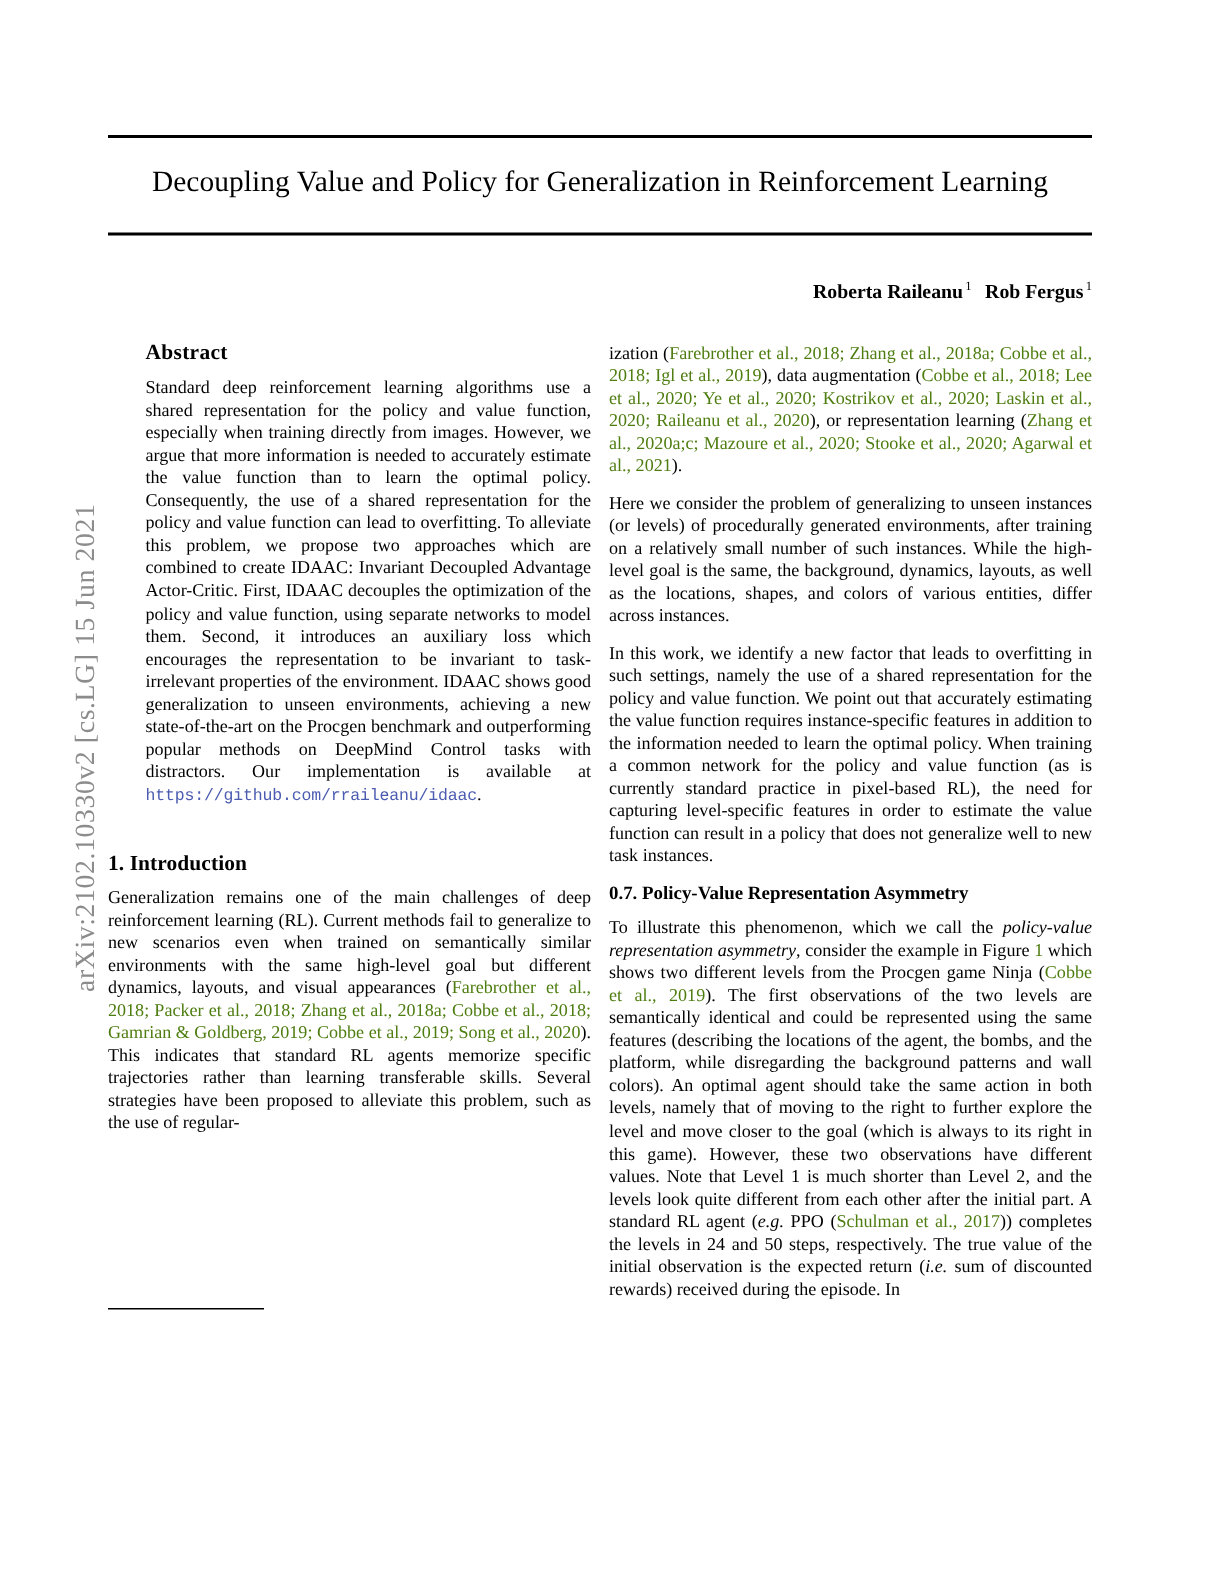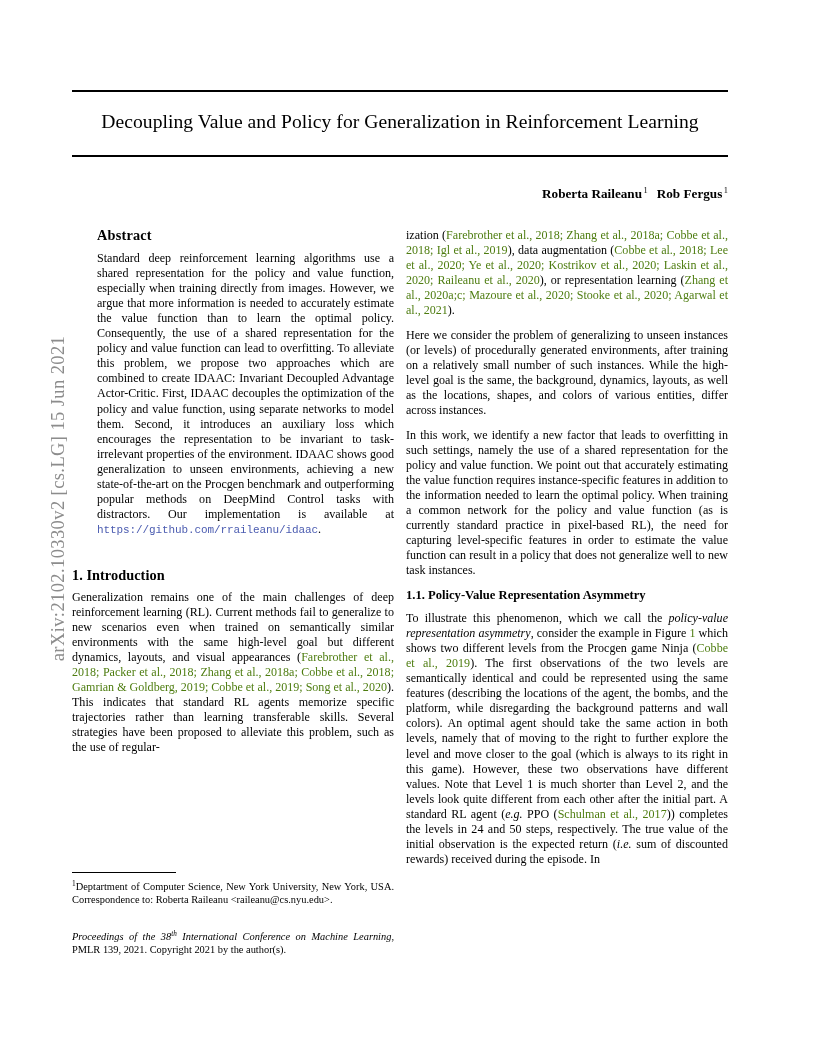--- a/index.html
+++ b/index.html
@@ -200,23 +200,21 @@
   </div>
 
   <div class="col col-right">
 
     <p class="para"><span>ization (</span><span class="cite">Farebrother et al., 2018; Zhang et al., 2018a; Cobbe et al., 2018; Igl et al., 2019</span><span>), data augmentation (</span><span class="cite">Cobbe et al., 2018; Lee et al., 2020; Ye et al., 2020; Kostrikov et al., 2020; Laskin et al., 2020; Raileanu et al., 2020</span><span>), or representation learning (</span><span class="cite">Zhang et al., 2020a;c; Mazoure et al., 2020; Stooke et al., 2020; Agarwal et al., 2021</span><span>).</span></p>
 
     <p class="para">Here we consider the problem of generalizing to unseen instances (or levels) of procedurally generated environments, after training on a relatively small number of such instances. While the high-level goal is the same, the background, dynamics, layouts, as well as the locations, shapes, and colors of various entities, differ across instances.</p>
 
     <p class="para">In this work, we identify a new factor that leads to overfitting in such settings, namely the use of a shared representation for the policy and value function. We point out that accurately estimating the value function requires instance-specific features in addition to the information needed to learn the optimal policy. When training a common network for the policy and value function (as is currently standard practice in pixel-based RL), the need for capturing level-specific features in order to estimate the value function can result in a policy that does not generalize well to new task instances.</p>
 
-    <h3 class="subsection">1.1. Policy-Value Representation Asymmetry</h3>
+    <h3 class="subsection">0.7. Policy-Value Representation Asymmetry</h3>
 
     <p class="para"><span>To illustrate this phenomenon, which we call the </span><span class="ital">policy-value representation asymmetry</span><span>, consider the example in Figure </span><span class="cite">1</span><span> which shows two different levels from the Procgen game Ninja (</span><span class="cite">Cobbe et al., 2019</span><span>). The first observations of the two levels are semantically identical and could be represented using the same features (describing the locations of the agent, the bombs, and the platform, while disregarding the background patterns and wall colors). An optimal agent should take the same action in both levels, namely that of moving to the right to further explore the level and move closer to the goal (which is always to its right in this game). However, these two observations have different values. Note that Level 1 is much shorter than Level 2, and the levels look quite different from each other after the initial part. A standard RL agent (</span><span class="ital">e.g.</span><span> PPO (</span><span class="cite">Schulman et al., 2017</span><span>)) completes the levels in 24 and 50 steps, respectively. The true value of the initial observation is the expected return (</span><span class="ital">i.e.</span><span> sum of discounted rewards) received during the episode. In</span></p>
   </div>
 
   <div class="footnote-rule"></div>
-  <div class="footnote"><sup>1</sup><span>Deptartment of Computer Science, New York University, New York, USA. Correspondence to: Roberta Raileanu &lt;raileanu@cs.nyu.edu&gt;.</span></div>
-
-  <div class="proceedings"><span>Proceedings of the </span><span>38</span><sup>th</sup><span> International Conference on Machine Learning</span><span class="roman">, PMLR 139, 2021. Copyright 2021 by the author(s).</span></div>
+
 
 </div>
 
 </body></html>

